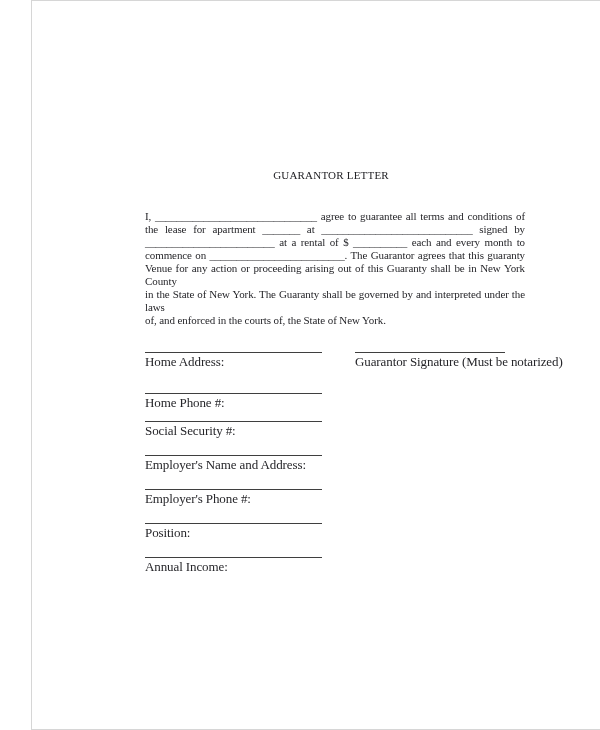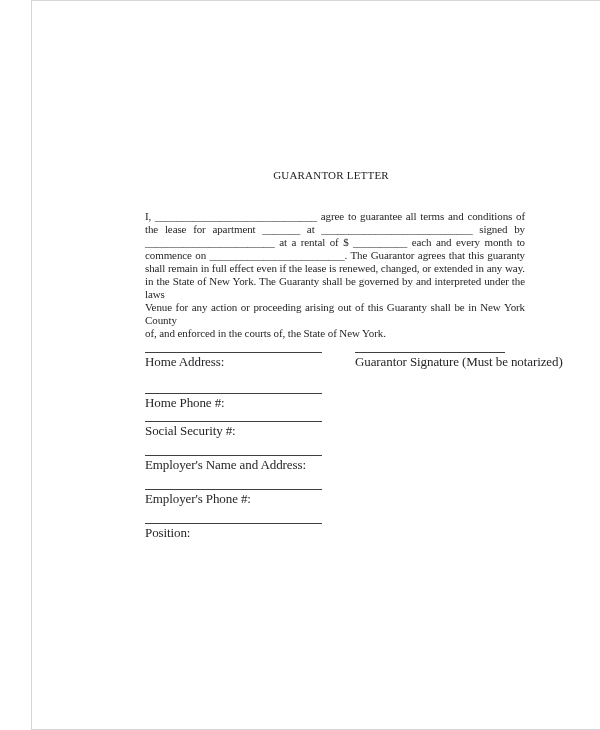--- a/index.html
+++ b/index.html
@@ -79,23 +79,22 @@
 
 <div class="page">
 
   <div class="title">GUARANTOR LETTER</div>
 
   <div class="paragraph">
     <div class="pline just">I, ______________________________ agree to guarantee all terms and conditions of</div>
     <div class="pline just">the lease for apartment _______ at ____________________________ signed by</div>
     <div class="pline just">________________________ at a rental of $ __________ each and every month to</div>
     <div class="pline just">commence on _________________________. The Guarantor agrees that this guaranty</div>
-    <div class="pline just">shall remain in full effect even if the lease is renewed, changed, or extended in any way.</div>
+    <div class="pline just">Venue for any action or proceeding arising out of this Guaranty shall be in New York County</div>
     <div class="pline just">in the State of New York. The Guaranty shall be governed by and interpreted under the laws</div>
-    <div class="pline just">Venue for any action or proceeding arising out of this Guaranty shall be in New York County</div>
     <div class="pline">of, and enforced in the courts of, the State of New York.</div>
   </div>
 
   <div class="signature">
     <div class="rule"></div>
     <div class="flabel">Guarantor Signature (Must be notarized)</div>
   </div>
 
   <div class="field" style="top:351px">
     <div class="rule"></div>
@@ -120,14 +119,18 @@
   <div class="field" style="top:488px">
     <div class="rule"></div>
     <div class="flabel">Employer's Phone #:</div>
   </div>
 
   <div class="field" style="top:522px">
     <div class="rule"></div>
     <div class="flabel">Position:</div>
   </div>
 
+  <div class="field" style="top:556px">
+    <div class="rule"></div>
+    <div class="flabel">Annual Income:</div>
+  </div>
 
 </div>
 
 </body></html>

